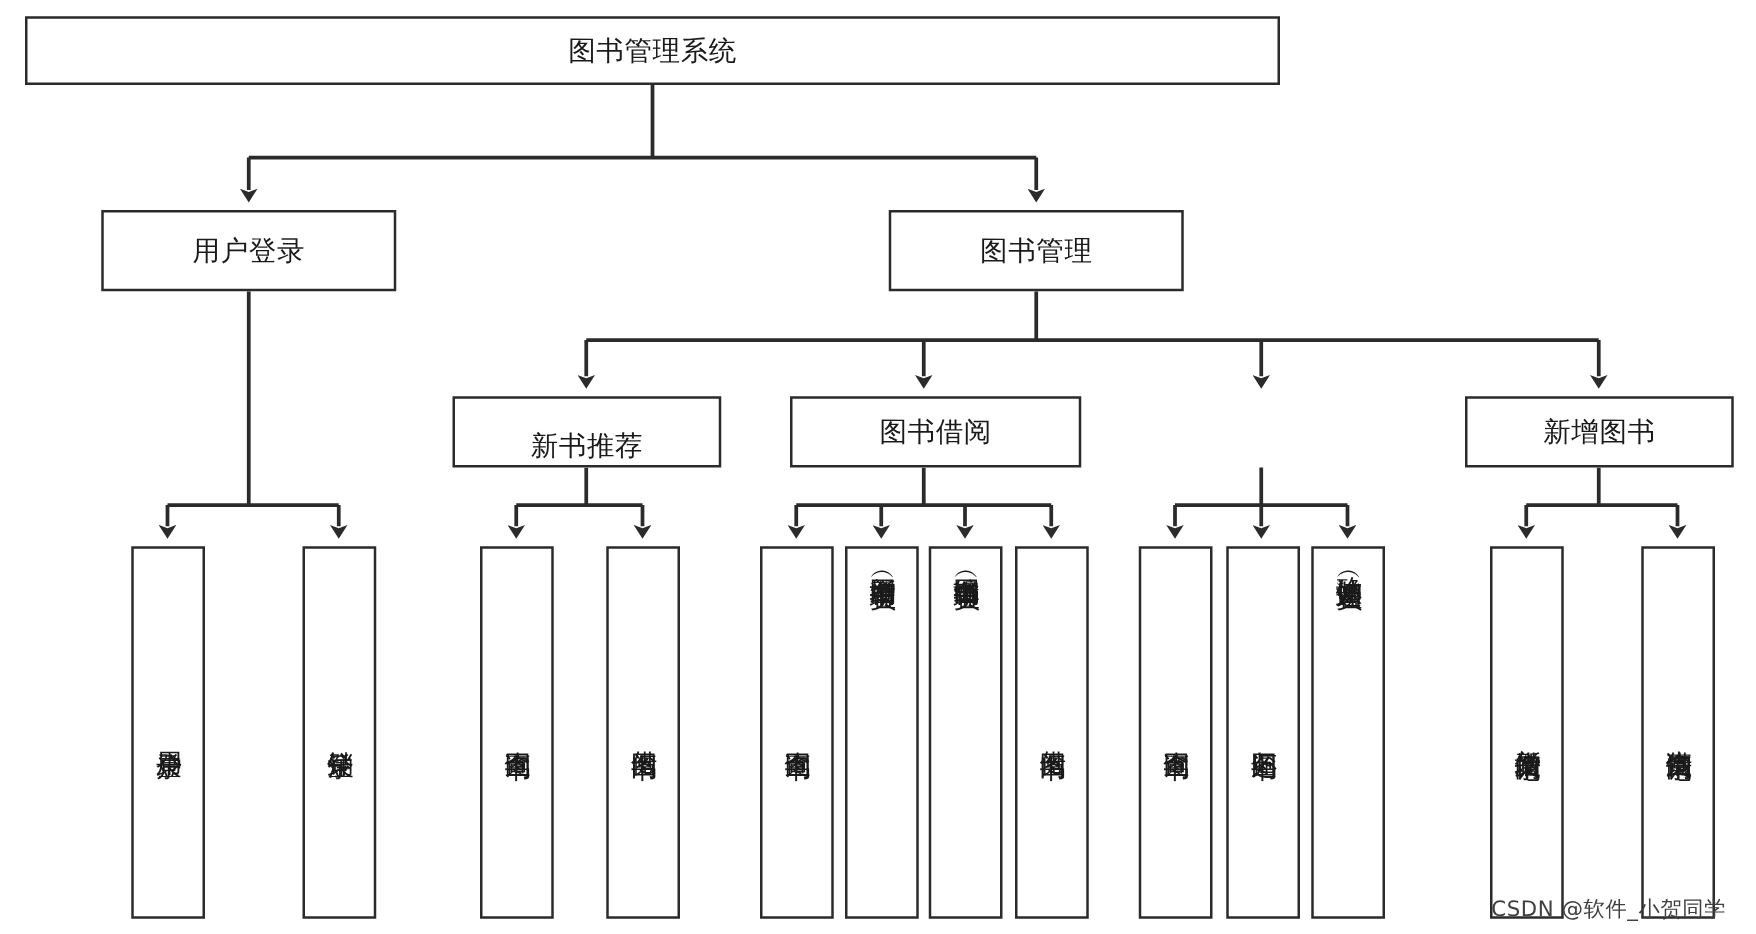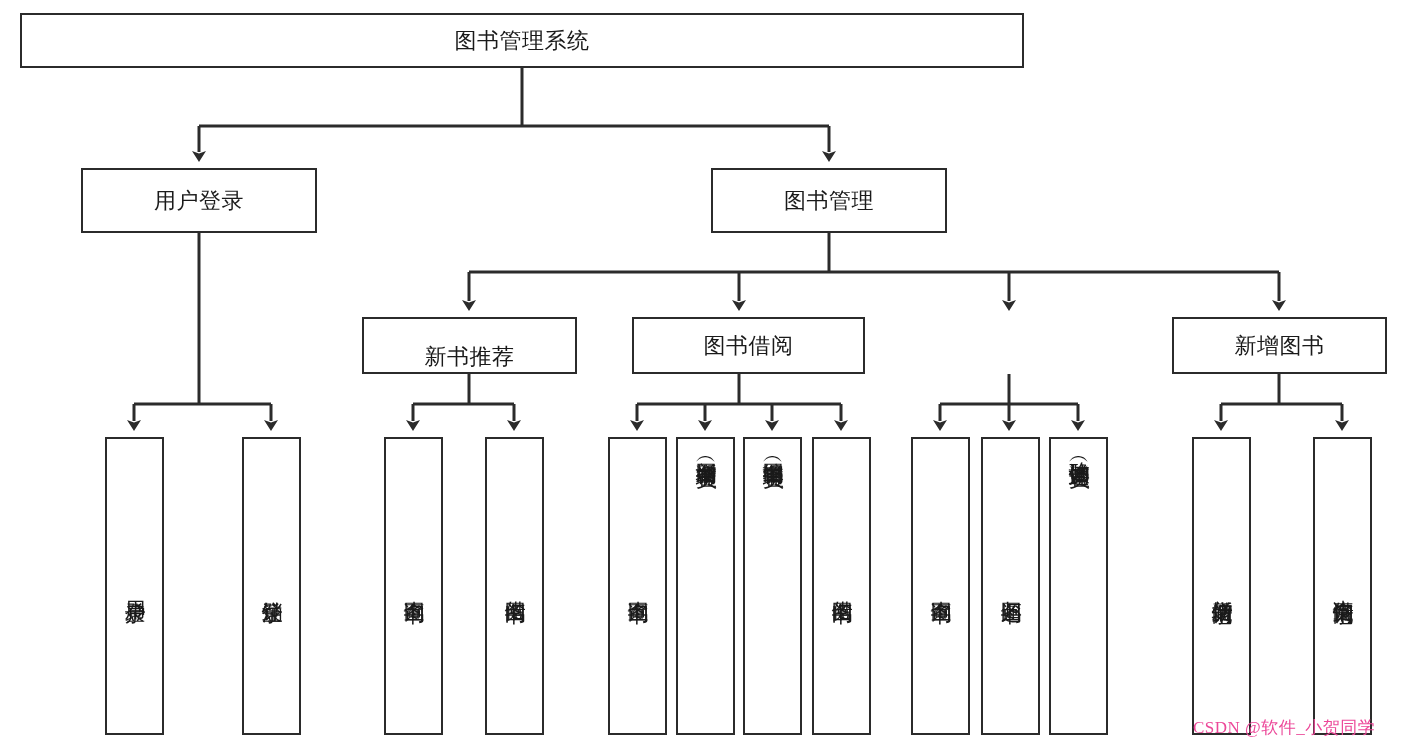--- a/index.html
+++ b/index.html
@@ -53,24 +53,23 @@
     white-space: nowrap;
     display: block;
   }
   .node.leaf.centered {
     align-items: center;
     padding-top: 0;
   }
   .watermark {
     position: absolute;
     font-size: 17px;
-    color: #ec4899;
+    color: #404040;
     white-space: nowrap;
     letter-spacing: 0.5px;
-    font-family: Liberation Serif, serif;
   }
 </style>
 </head>
 <body>
 
 <div id="canvas">
 
   <svg class="wires" viewBox="0 0 1405 747">
     <defs>
       <marker id="arrow" markerWidth="12" markerHeight="14" refX="1" refY="7" orient="auto" markerUnits="userSpaceOnUse">

